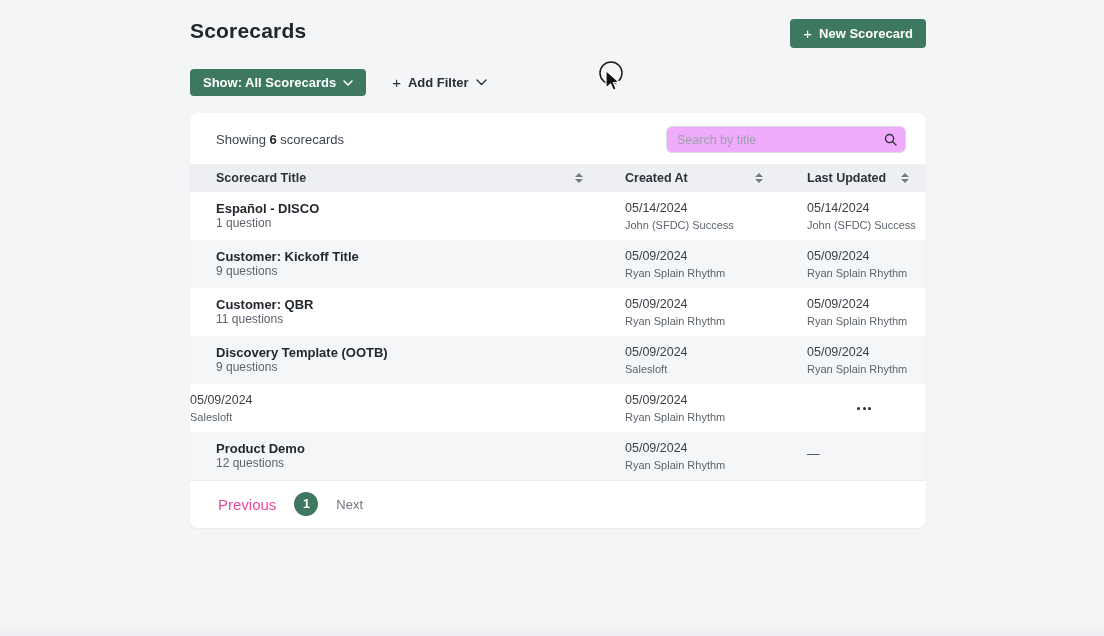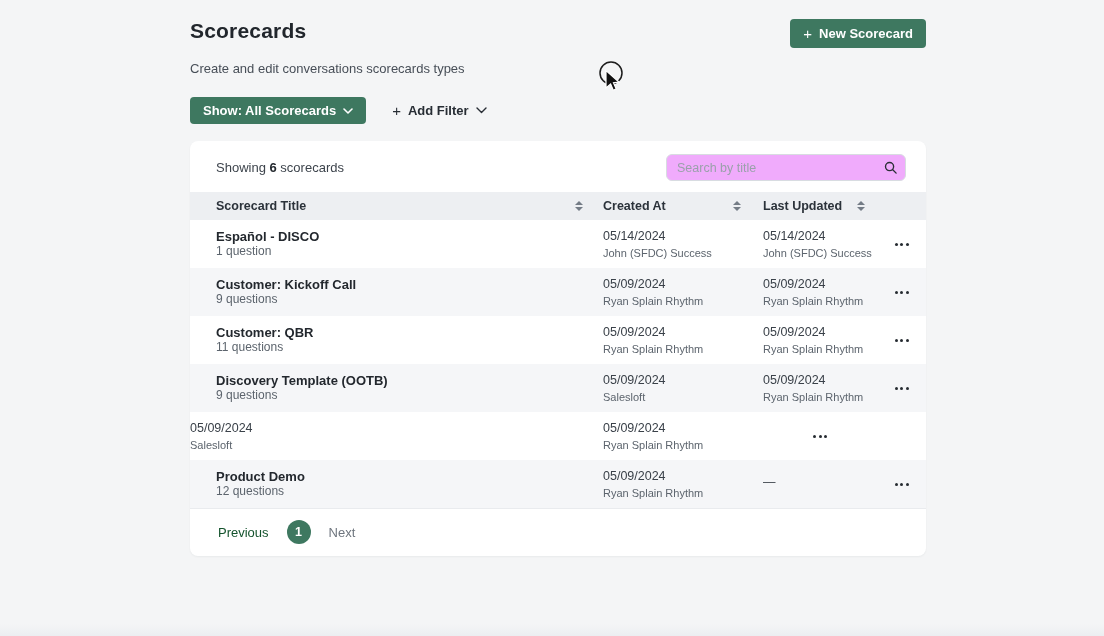--- a/index.html
+++ b/index.html
@@ -46,21 +46,21 @@
   .summary b { font-weight:700; color:#23282e; }
   .search-box { position:relative; width:240px; }
   .search-input {
     width:100%; height:27px; border:1px solid #d8dce1; border-radius:6px;
     padding:0 30px 0 10px; font-family:inherit; font-size:12.5px; color:#333; background:#f0abfc; outline:none;
   }
   .search-input::placeholder { color:#9aa1ab; }
   .search-icon { position:absolute; right:8px; top:6px; pointer-events:none; }
 
   
-  .grid-cols { display:grid; grid-template-columns:413px 160px 114px 49px; }
+  .grid-cols { display:grid; grid-template-columns:413px 160px 114px 49px;gap:22px; }
   .thead { background:#edeff2; height:28px; align-items:center; cursor:default; }
   .th { display:flex; align-items:center; font-size:12.5px; font-weight:700; color:#2b323a; height:100%; cursor:pointer; }
   .th-title   { padding-left:26px; padding-right:20px; }
   .th-created { padding-right:22px; }
   .th-updated { padding-right:12px; }
   .sort { margin-left:auto; display:inline-flex; flex-direction:column; gap:2px; }
   .sort i { display:block; width:0; height:0; border-left:4px solid transparent; border-right:4px solid transparent; }
   .sort .up   { border-bottom:4px solid #747c86; }
   .sort .down { border-top:4px solid #747c86; }
 
@@ -70,21 +70,21 @@
   .row-title { font-size:13px; font-weight:700; color:#23282e; line-height:1.15; }
   .row-sub   { font-size:12px; color:#5c646d; margin-top:0; line-height:1.1; }
   .date-main { font-size:12.5px; color:#3a4149; line-height:1.15; }
   .date-sub  { font-size:11px; color:#5c646d; margin-top:3px; line-height:1.1; }
   .cell-menu { display:flex; justify-content:center; }
   .kebab { background:none; border:none; cursor:pointer; display:flex; gap:2.5px; padding:6px 4px; }
   .kebab i { width:3px; height:3px; border-radius:50%; background:#262b31; display:block; }
 
   
   .pagination { border-top:1px solid #e9ebee; display:flex; align-items:center; gap:18px; padding:11px 26px 12px 28px; }
-  .page-prev { font-size:13px; color:#14532d; cursor:pointer; }
+  .page-prev { font-size:15px; color:#ec4899; cursor:pointer; }
   .page-next { font-size:13px; color:#6e757e; cursor:pointer; }
   .page-num {
     width:24px; height:24px; border-radius:50%; background:#3e7860; color:#fff;
     font-size:12.5px; font-weight:600; display:flex; align-items:center; justify-content:center; cursor:pointer;
   }
 
   .bottom-edge { position:absolute; left:0; bottom:0; width:1104px; height:12px;
     background:linear-gradient(to bottom, rgba(236,238,241,0), #eceef1); pointer-events:none; }
 
   .cursor-layer { position:absolute; left:592px; top:57px; pointer-events:none; }
@@ -94,21 +94,20 @@
 
 <div class="container">
 
   <div class="header-row">
     <h1 class="page-title">Scorecards</h1>
     <button class="btn-green">
       <span class="plus">+</span>
       <span>New Scorecard</span>
     </button>
   </div>
-  <div class="subtitle">Create and edit conversations scorecards types</div>
 
   <div class="filters-row">
     <button class="btn-green">
       <span>Show: All Scorecards</span>
       <svg class="chev" width="10" height="6" viewBox="0 0 10 6">
           <path d="M1 1 L5 5 L9 1" fill="none" stroke="#ffffff" stroke-width="1.6" stroke-linecap="round" stroke-linejoin="round"></path>
         </svg>
     </button>
     <button class="btn-ghost">
       <span class="plus">+</span>
@@ -180,21 +179,21 @@
             <button class="kebab">
               <i></i>
               <i></i>
               <i></i>
             </button>
           </div>
       </div>
 
       <div class="grid-cols trow">
         <div class="cell-title">
-          <div class="row-title">Customer: Kickoff Call</div>
+          <div class="row-title">Customer: Kickoff Title</div>
           <div class="row-sub">9 questions</div>
         </div>
         <div>
           <div class="date-main">05/09/2024</div>
           <div class="date-sub">Ryan Splain Rhythm</div>
         </div>
         <div>
           <div class="date-main">05/09/2024</div>
           <div class="date-sub">Ryan Splain Rhythm</div>
         </div>

